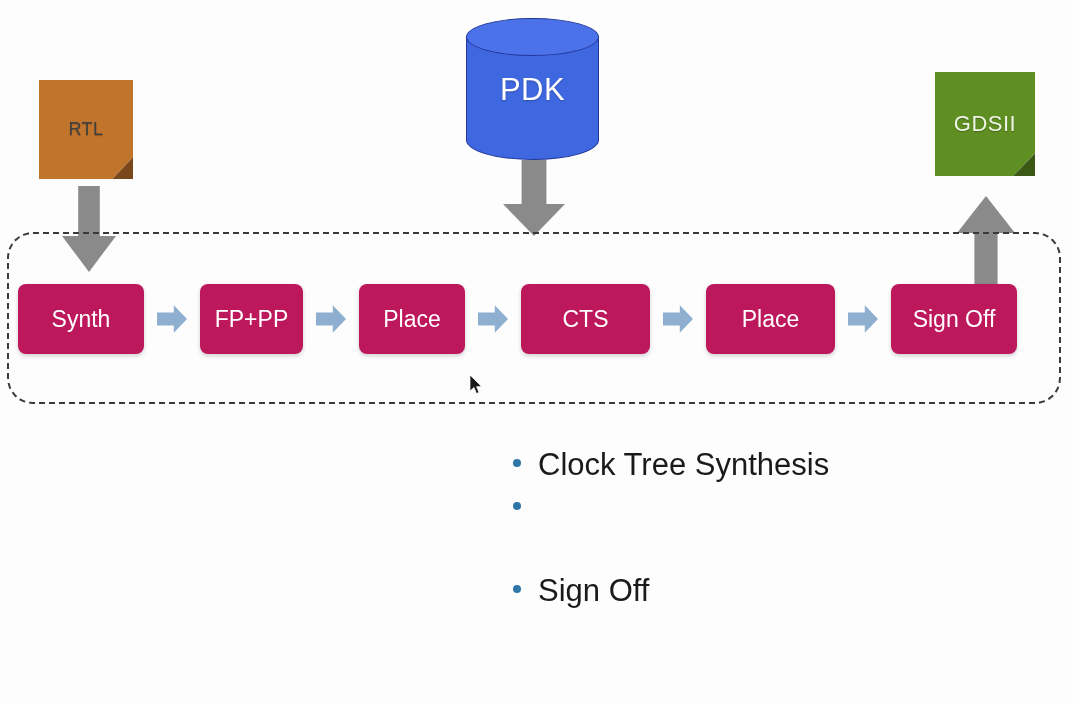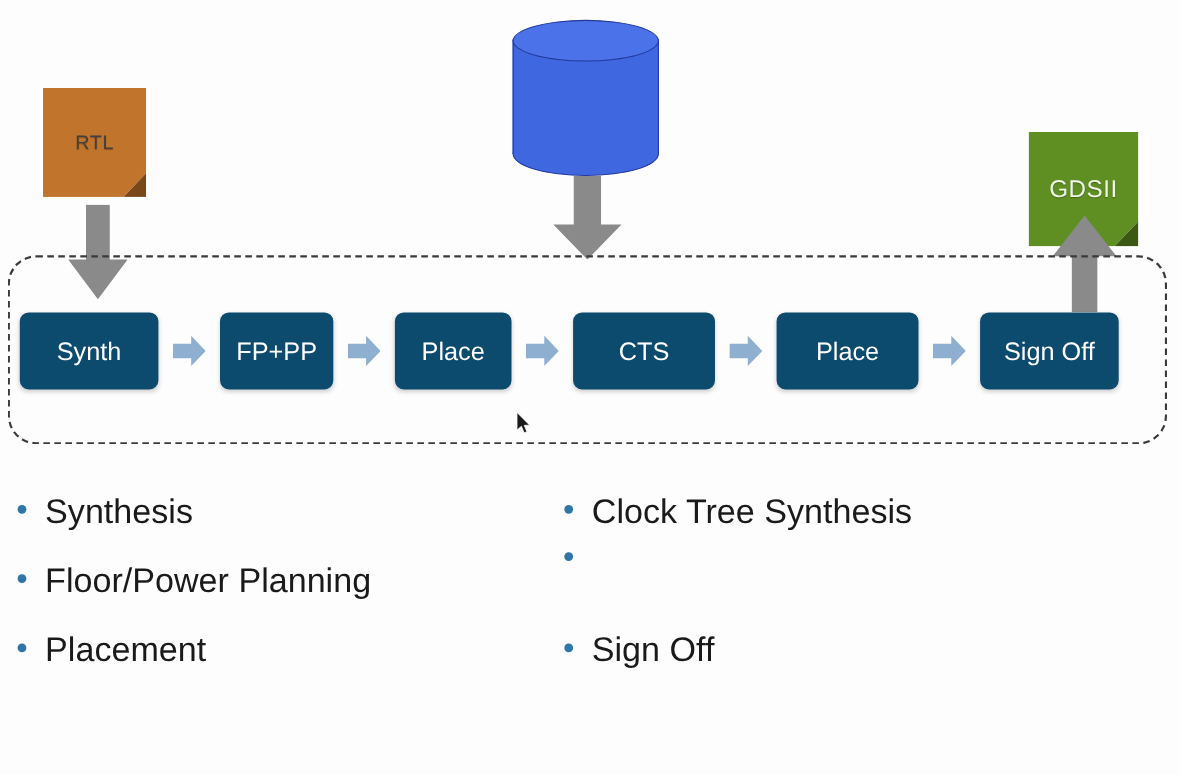--- a/index.html
+++ b/index.html
@@ -43,21 +43,21 @@
     color: #404040;
     font-size: 18px;
     letter-spacing: 0.5px;
     text-shadow: 0 1px 1px rgba(0,0,0,0.28);
   }
 
   #rtl-shape { left: 39px; top: 80px; width: 94px; height: 99px; }
   #rtl-shape .doc-body { background: #c1742c; }
   #rtl-shape .doc-fold { background: #c1742c; }
 
-  #gdsii-shape { left: 935px; top: 72px; width: 100px; height: 104px; margin-top: 48px; }
+  #gdsii-shape { left: 935px; top: 72px; width: 100px; height: 104px; }
   #gdsii-shape .doc-body { background: #5f8e22; }
   #gdsii-shape .doc-fold { background: #5f8e22; }
   #gdsii-shape .doc-label { font-size: 22px; color: #eef5e4; }
 
   
   #pdk-shape {
     position: absolute;
     left: 466px;
     top: 18px;
     width: 133px;
@@ -138,21 +138,21 @@
     position: absolute;
     left: 18px;
     top: 283px;
     width: 1040px;
     height: 72px;
     display: flex;
     align-items: center;
   }
   .stage-box {
     height: 70px;
-    background: #0c4a6e;
+    background: #be185d;
     border-radius: 8px;
     display: flex;
     align-items: center;
     justify-content: center;
     color: #ffffff;
     font-size: 23px;
     box-shadow: 0 2px 4px rgba(0,0,0,0.18);
     flex: 0 0 auto;
   }
   .stage-box.w-synth  { width: 126px; }
@@ -215,20 +215,21 @@
   <div class="doc-shape" id="rtl-shape">
     <div class="doc-body"></div>
     <div class="doc-fold"></div>
     <span class="doc-label">RTL</span>
   </div>
 
   <div id="pdk-shape">
     <div class="cyl-bottom"></div>
     <div class="cyl-body"></div>
     <div class="cyl-top"></div>
+    <div class="cyl-label">PDK</div>
   </div>
 
   <div class="doc-shape" id="gdsii-shape">
     <div class="doc-body"></div>
     <div class="doc-fold"></div>
     <span class="doc-label">GDSII</span>
   </div>
 
   <div class="block-arrow arrow-down" id="rtl-arrow"></div>
   <div class="block-arrow arrow-down" id="pdk-arrow"></div>
@@ -243,34 +244,20 @@
     <div class="connector"></div>
     <div class="stage-box w-place">Place</div>
     <div class="connector"></div>
     <div class="stage-box w-cts">CTS</div>
     <div class="connector"></div>
     <div class="stage-box w-route">Place</div>
     <div class="connector"></div>
     <div class="stage-box w-signoff">Sign Off</div>
   </div>
 
-  <div class="bullet-col" id="bullets-left">
-    <div class="bullet-item">
-      <span class="bullet-dot"></span>
-      <span class="bullet-text">Synthesis</span>
-    </div>
-    <div class="bullet-item">
-      <span class="bullet-dot"></span>
-      <span class="bullet-text">Floor/Power Planning</span>
-    </div>
-    <div class="bullet-item">
-      <span class="bullet-dot"></span>
-      <span class="bullet-text">Placement</span>
-    </div>
-  </div>
 
   <div class="bullet-col" id="bullets-right">
     <div class="bullet-item">
       <span class="bullet-dot"></span>
       <span class="bullet-text">Clock Tree Synthesis</span>
     </div>
     <div class="bullet-item">
       <span class="bullet-dot"></span>
     </div>
     <div class="bullet-item">

